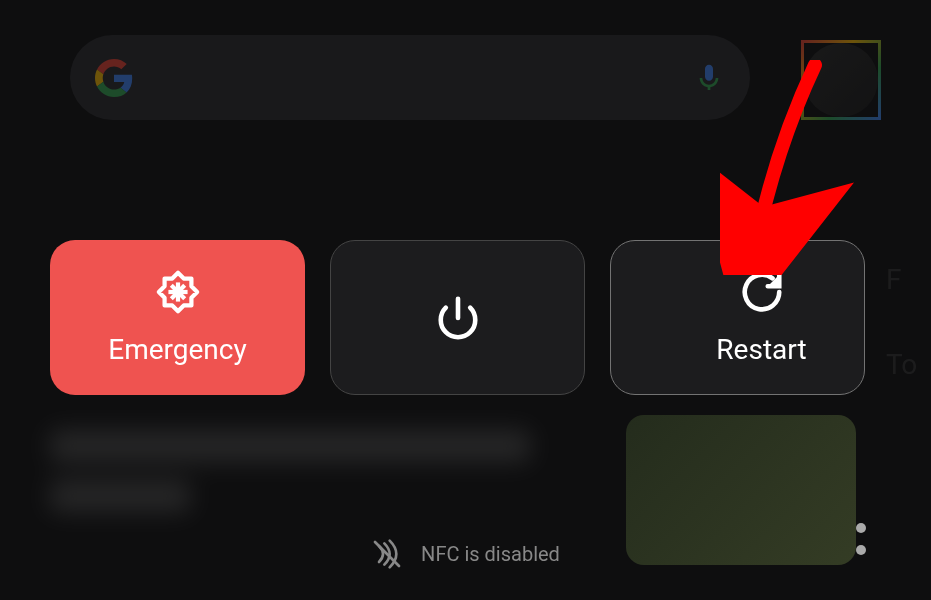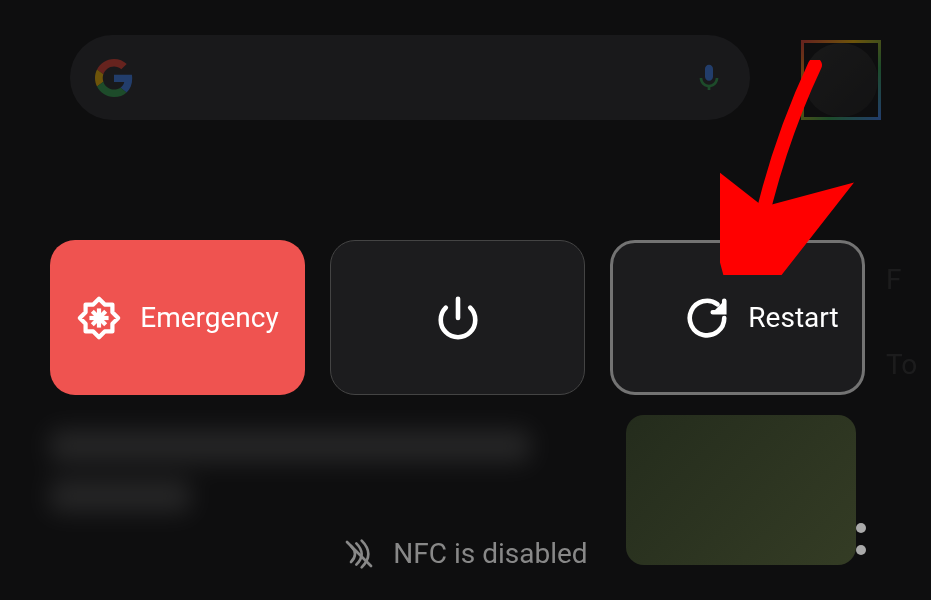--- a/index.html
+++ b/index.html
@@ -74,40 +74,40 @@
       left: 50px;
       display: flex;
       gap: 25px;
     }
     .power-btn {
       width: 255px;
       height: 155px;
       border-radius: 25px;
       border: 1px solid #3a3a3a;
       display: flex;
-      flex-direction: row;
+      flex-direction: column;
       align-items: center;
       justify-content: center;
       gap: 18px;
       cursor: pointer;
       color: #fff;
       font-size: 28px;
       font-weight: 400;
     }
     .power-btn.emergency {
       background: #ef5350;
       border: none;
     }
     .power-btn.poweroff {
       background: #1c1c1e;
       border: 1px solid #444;
     }
     .power-btn.restart {
       background: #1c1c1e;
-      border: 3px solid #737373;
+      border: 1px solid #737373;
       padding-left: 48px;
     }
     .power-btn .icon-wrap {
       width: 46px;
       height: 46px;
       display: flex;
       align-items: center;
       justify-content: center;
     }
     
@@ -159,21 +159,21 @@
     .status-row {
       position: absolute;
       bottom: 30px;
       left: 0;
       width: 100%;
       display: flex;
       align-items: center;
       justify-content: center;
       gap: 18px;
       color: #888;
-      font-size: 28px;
+      font-size: 20px;
     }
     .nfc-icon-wrap {
       width: 32px;
       height: 32px;
     }
     .more-dots {
       position: absolute;
       bottom: 45px;
       right: 65px;
       display: flex;

